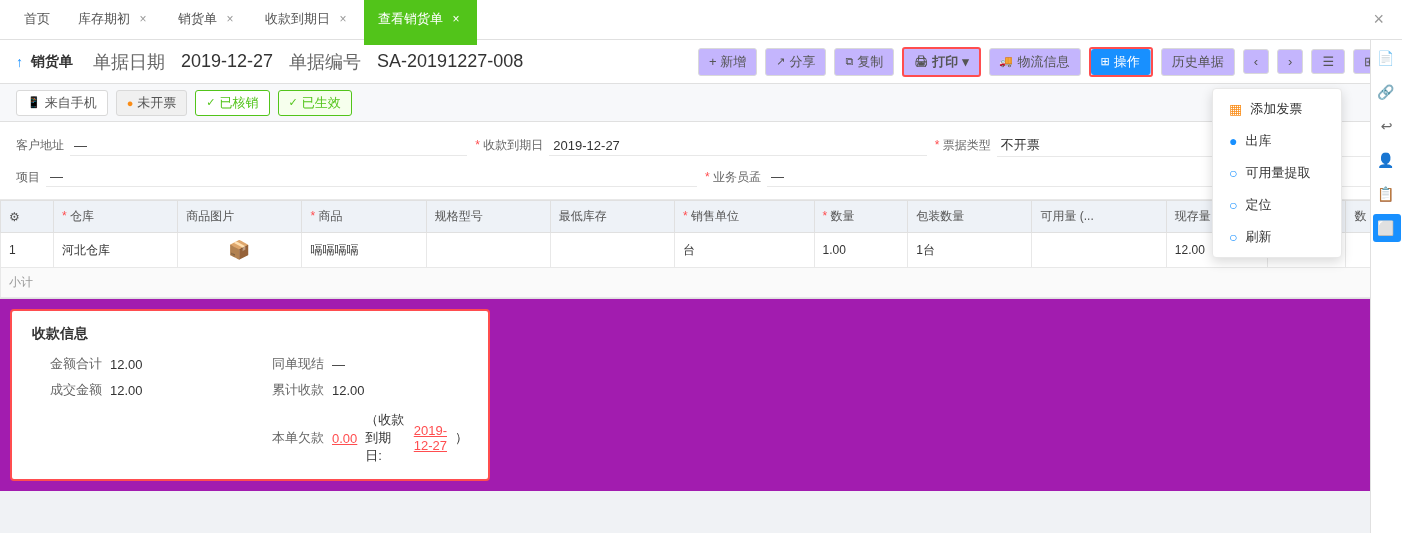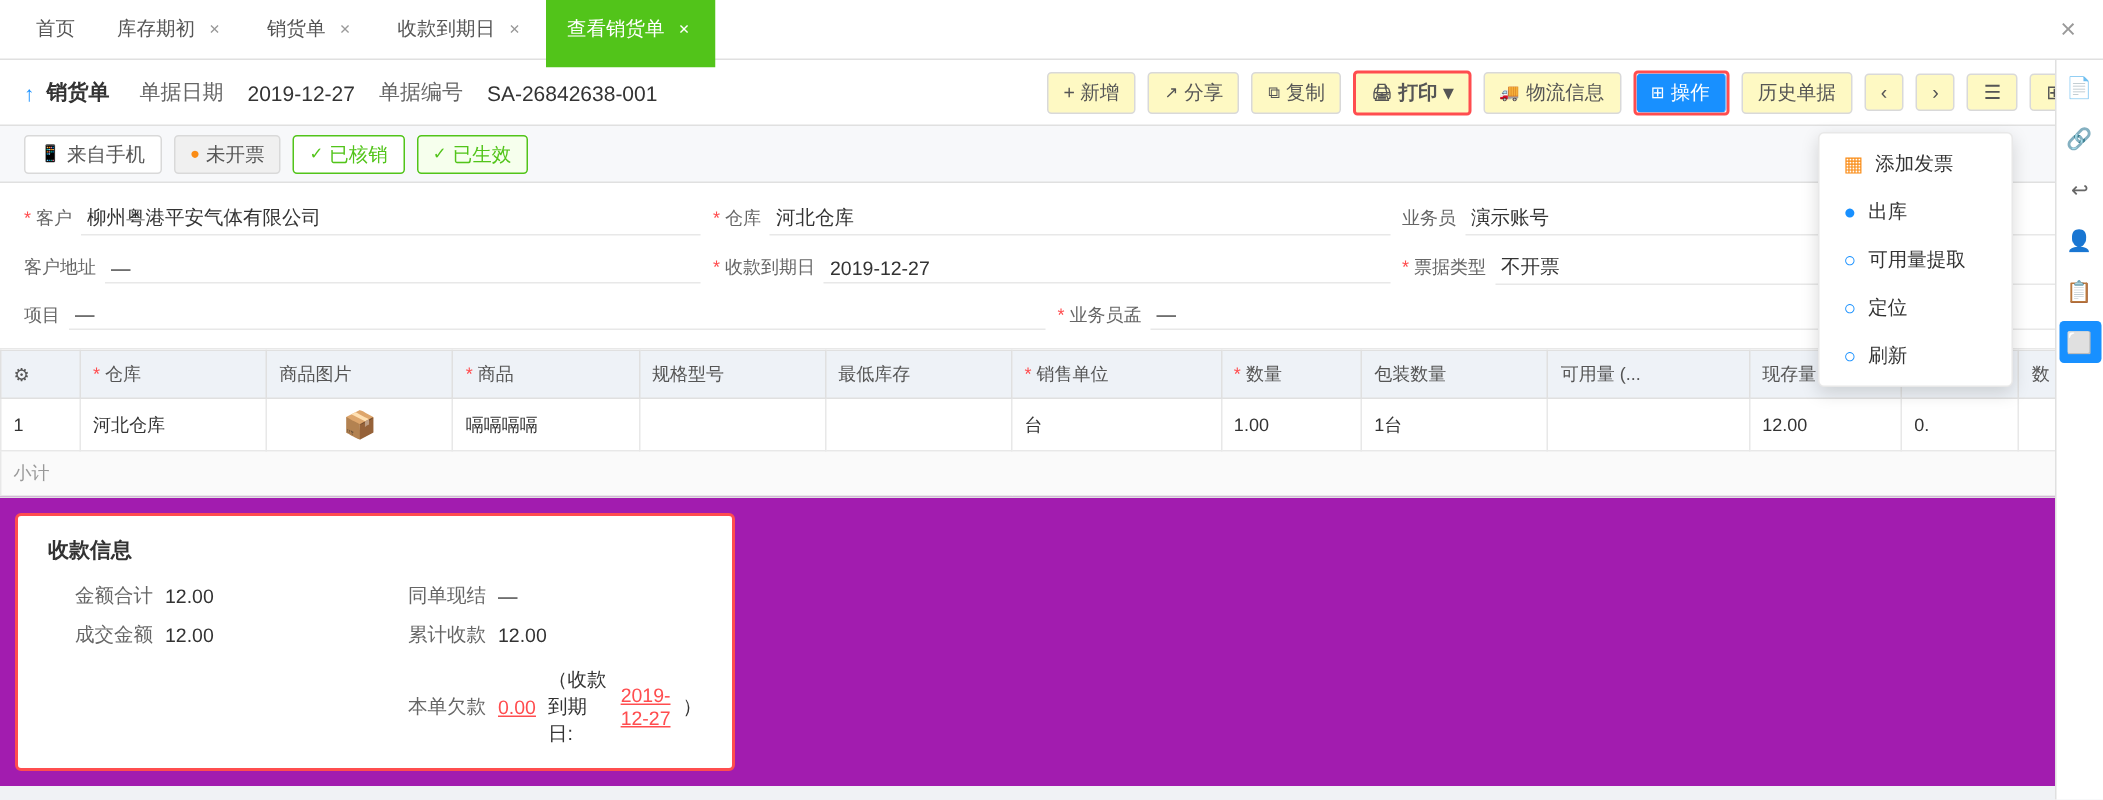--- a/index.html
+++ b/index.html
@@ -30,30 +30,30 @@
     }
 
     
     .doc-header {
       background: #fff; border-bottom: 1px solid #e0e0e0;
       padding: 0 16px; height: 44px; display: flex; align-items: center;
     }
     .doc-title { display: flex; align-items: center; gap: 8px; }
     .doc-icon { color: #1890ff; font-size: 14px; }
     .doc-name { font-weight: bold; color: #333; font-size: 14px; }
-    .doc-meta { display: flex; align-items: center; gap: 16px; margin-left: 20px; font-size: 14px; }
+    .doc-meta { display: flex; align-items: center; gap: 16px; margin-left: 20px; font-size: 18px; }
     .doc-meta span { color: #666; }
     .doc-meta .val { color: #333; font-weight: 500; }
     .header-actions {
       margin-left: auto; display: flex; align-items: center; gap: 8px;
     }
     .btn {
       display: flex; align-items: center; gap: 4px; padding: 4px 10px;
       border-radius: 3px; cursor: pointer; font-size: 13px; border: 1px solid #d9d9d9;
-      background: #fef9c3; color: #555; white-space: nowrap;
+      background: #c4b5fd; color: #555; white-space: nowrap;
     }
     .btn.btn-active { background: #1890ff; color: #fff; border-color: #1890ff; }
 
     
     .action-bar {
       background: #f7f8fa; border-bottom: 1px solid #e0e0e0;
       padding: 6px 16px; display: flex; align-items: center; gap: 8px; height: 38px;
     }
     .btn-outline {
       display: flex; align-items: center; gap: 4px; padding: 3px 10px;
@@ -180,21 +180,21 @@
 
 <div class="doc-header">
   <div class="doc-title">
     <span class="doc-icon">↑</span>
     <span class="doc-name">销货单</span>
   </div>
   <div class="doc-meta">
     <span>单据日期</span>
     <span class="val">2019-12-27</span>
     <span>单据编号</span>
-    <span class="val">SA-26842638-001</span>
+    <span class="val">SA-20191227-008</span>
   </div>
   <div class="header-actions">
     <div class="btn">
       <span>+ 新增</span>
     </div>
     <div class="btn">
       <span style="font-size:11px">↗</span>
       <span>分享</span>
     </div>
     <div class="btn">
@@ -239,34 +239,20 @@
     <span style="font-size:11px">✓</span>
     <span>已核销</span>
   </div>
   <div class="status-btn">
     <span style="font-size:11px">✓</span>
     <span>已生效</span>
   </div>
 </div>
 
 <div class="form-area">
-  <div class="form-row">
-    <div class="form-field">
-      <span class="field-label required">客户</span>
-      <span class="field-value">柳州粤港平安气体有限公司</span>
-    </div>
-    <div class="form-field">
-      <span class="field-label required">仓库</span>
-      <span class="field-value">河北仓库</span>
-    </div>
-    <div class="form-field">
-      <span class="field-label">业务员</span>
-      <span class="field-value">演示账号</span>
-    </div>
-  </div>
   <div class="form-row">
     <div class="form-field">
       <span class="field-label">客户地址</span>
       <span class="field-value">—</span>
     </div>
     <div class="form-field">
       <span class="field-label required">收款到期日</span>
       <span class="field-value">2019-12-27</span>
     </div>
     <div class="form-field">

